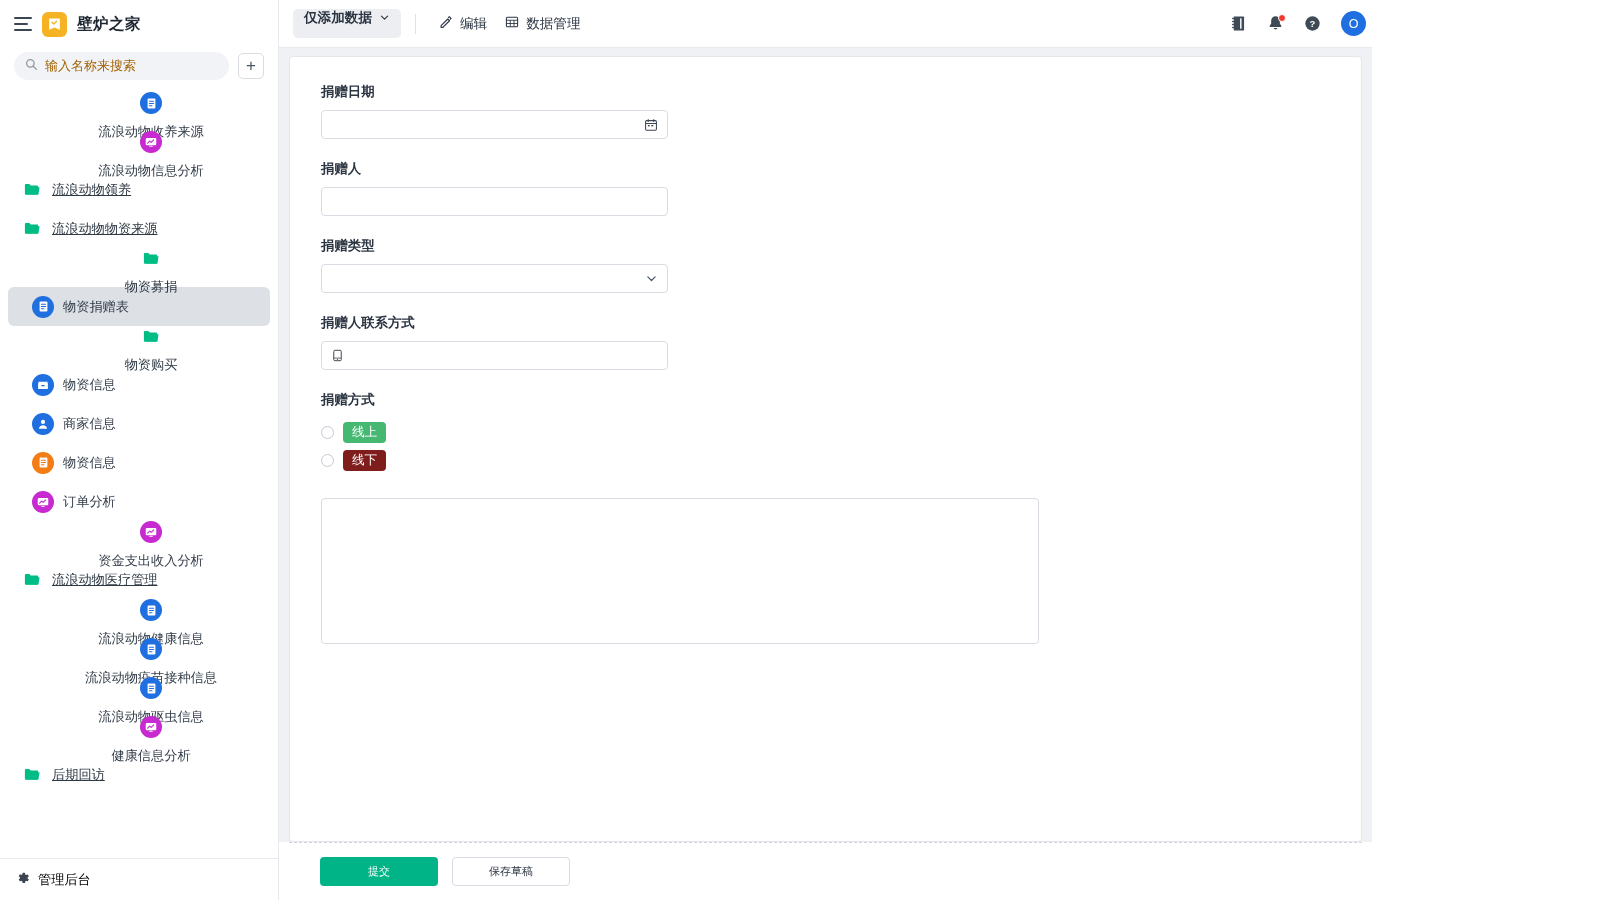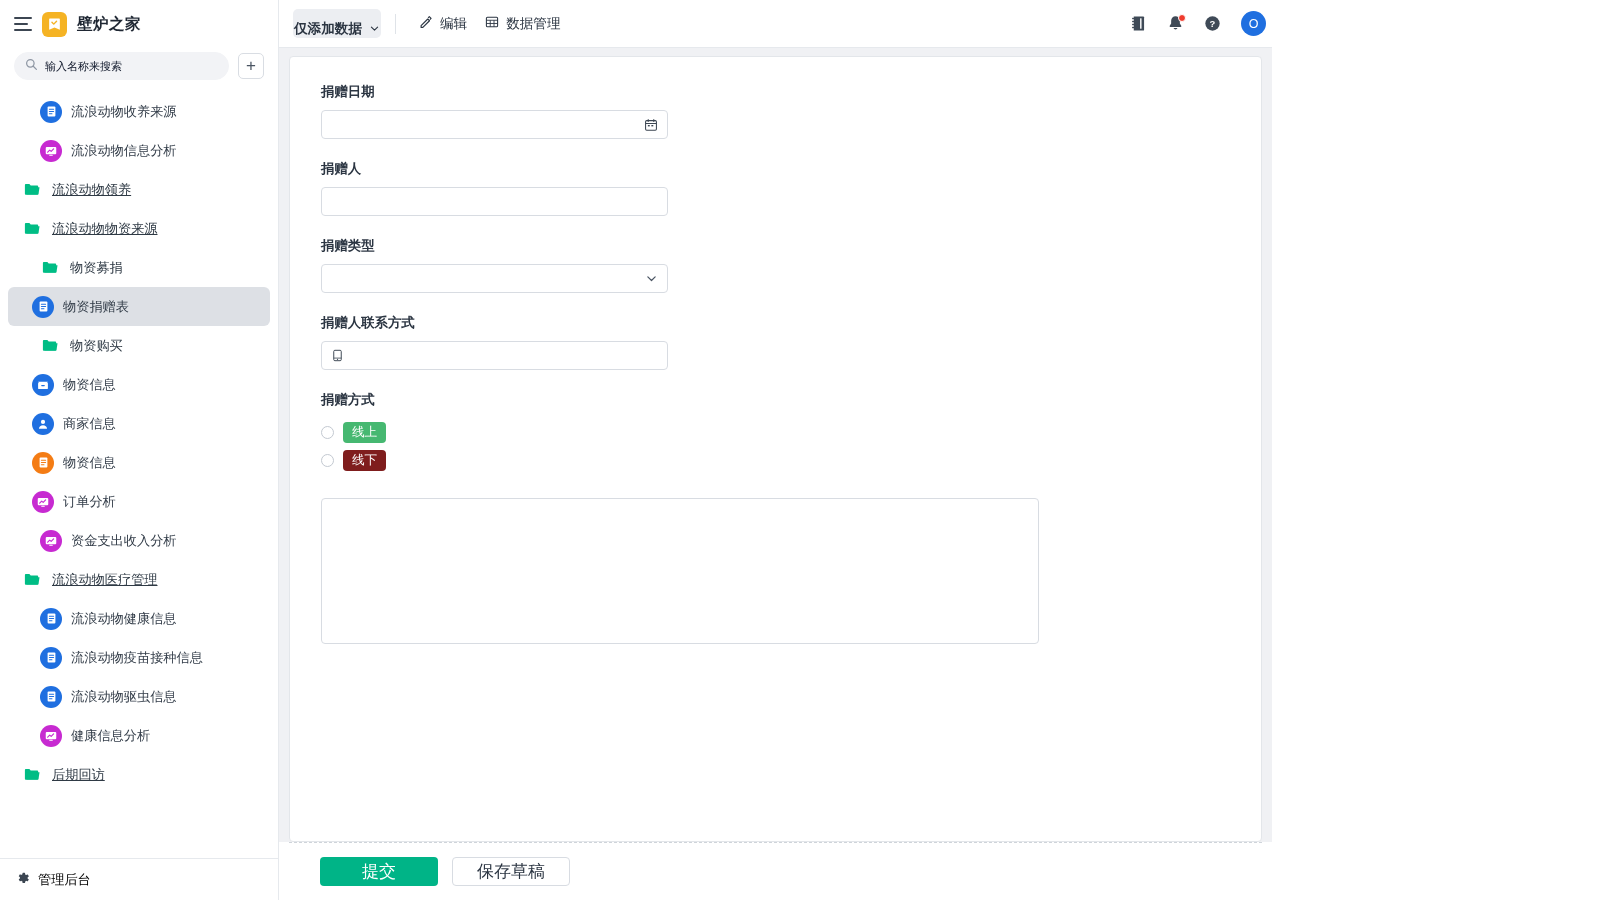--- a/index.html
+++ b/index.html
@@ -5,21 +5,21 @@
   * { box-sizing: border-box; }
   html, body {
     margin: 0; padding: 0;
     width: 1600px; height: 900px;
     overflow: hidden;
     font-family: "Liberation Sans", "DejaVu Sans", sans-serif;
     background: #ffffff;
     color: #2f3a45;
     -webkit-font-smoothing: antialiased;
   }
-  #app { display: flex; width: 1272px; height: 900px; }
+  #app { display: flex; width: 1372px; height: 900px; }
 
   
   #sidebar {
     width: 279px; height: 900px;
     background: #ffffff;
     border-right: 1px solid #e6e9ed;
     display: flex; flex-direction: column;
     position: relative;
     flex: 0 0 279px;
   }
@@ -44,21 +44,21 @@
 
   .sb-search-row {
     display: flex; align-items: center; gap: 9px;
     padding: 4px 14px 12px 14px; flex: 0 0 auto;
   }
   .search-box {
     flex: 1 1 auto; height: 28px; background: #f2f3f6; border-radius: 14px;
     display: flex; align-items: center; padding: 0 10px; gap: 7px;
     border: 1px solid #f2f3f6;
   }
-  .search-box .ph { font-size: 11px; color: #0f172a; }
+  .search-box .ph { font-size: 13px; color: #a16207; }
   .plus-btn {
     width: 26px; height: 26px; border: 1px solid #d9dde3; border-radius: 5px;
     background: #fff; display: flex; align-items: center; justify-content: center;
     cursor: pointer; flex: 0 0 26px; color: #4a5462; font-size: 17px; line-height: 1;
     padding-bottom: 2px;
   }
 
   
   .sb-tree {
     flex: 1 1 auto; overflow: hidden; padding: 0 8px;
@@ -71,41 +71,41 @@
   .tree-item.selected { background: #dde0e5; }
   .tree-label { font-size: 13.2px; color: #333d49; white-space: nowrap; }
   .tree-item.folder .tree-label { color: #2f3a45; }
   .ico { width: 22px; height: 22px; flex: 0 0 22px; display: flex; align-items: center; justify-content: center; }
   .ico.round { border-radius: 50%; }
   .ico svg { display: block; }
   .folder-ico { width: 21px; height: 21px; flex: 0 0 21px; display:flex; align-items:center; justify-content:center; }
 
   
   .lvl0 { padding-left: 14px; text-decoration: underline; }
-  .lvl1 { padding-left: 32px; }
+  .lvl1 { padding-left: 32px; flex-direction: column; }
   .lvl2 { padding-left: 24px; }
 
   .sb-foot {
     flex: 0 0 42px; border-top: 1px solid #e6e9ed;
     display: flex; align-items: center; gap: 8px; padding: 0 16px;
     cursor: pointer;
   }
   .sb-foot .txt { font-size: 13.2px; color: #000000; }
 
   
   #main { flex: 1 1 auto; height: 900px; display: flex; flex-direction: column; min-width: 0; background: #fff; }
 
   .topbar {
     height: 48px; flex: 0 0 48px; display: flex; align-items: center;
     border-bottom: 1px solid #e6e9ed; padding: 0 14px; gap: 0;
     background: #fff;
   }
   .mode-pill {
-    display: flex; align-items: flex-end; gap: 7px; height: 29px;
-    background: #eceef2; border-radius: 5px; padding: 0 1px; cursor: pointer;
+    display: flex; align-items: flex-start; gap: 7px; height: 29px;
+    background: #eceef2; border-radius: 5px; padding: 0 11px; cursor: pointer;
   }
   .mode-pill .t { font-size: 13.6px; font-weight: bold; color: #2b3542; }
   .tb-sep { width: 1px; height: 20px; background: #dfe3e8; margin: 0 14px; }
   .tb-btn {
     display: flex; align-items: center; gap: 7px; height: 29px;
     padding: 0 9px; border-radius: 5px; cursor: pointer;
   }
   .tb-btn .t { font-size: 13.6px; color: #2b3542; }
   .tb-right { margin-left: auto; display: flex; align-items: center; gap: 20px; padding-right: 2px; }
   .tb-ic { cursor: pointer; display: flex; align-items: center; justify-content: center; position: relative; }
@@ -158,21 +158,21 @@
     background: #fff; resize: none; outline: none; padding: 8px 10px;
     font-family: inherit; font-size: 13px; color: #333;
   }
 
   .footbar {
     flex: 0 0 58px; background: #fff; border-top: 1px dashed #cfd4da;
     display: flex; align-items: center; gap: 14px; padding: 0 31px;
     margin: 0 10px;
   }
   .btn {
-    height: 29px; border-radius: 4px; font-size: 17px; cursor: pointer;
+    height: 29px; border-radius: 4px; font-size: 11px; cursor: pointer;
     display: inline-flex; align-items: center; justify-content: center;
     padding: 0 18px; border: 1px solid transparent; min-width: 118px;
   }
   .btn-primary { background: #00b487; color: #fff; }
   .btn-ghost { background: #fff; color: #2b3542; border-color: #d8dce2; }
 </style>
 </head>
 <body>
 
 <div id="app">

